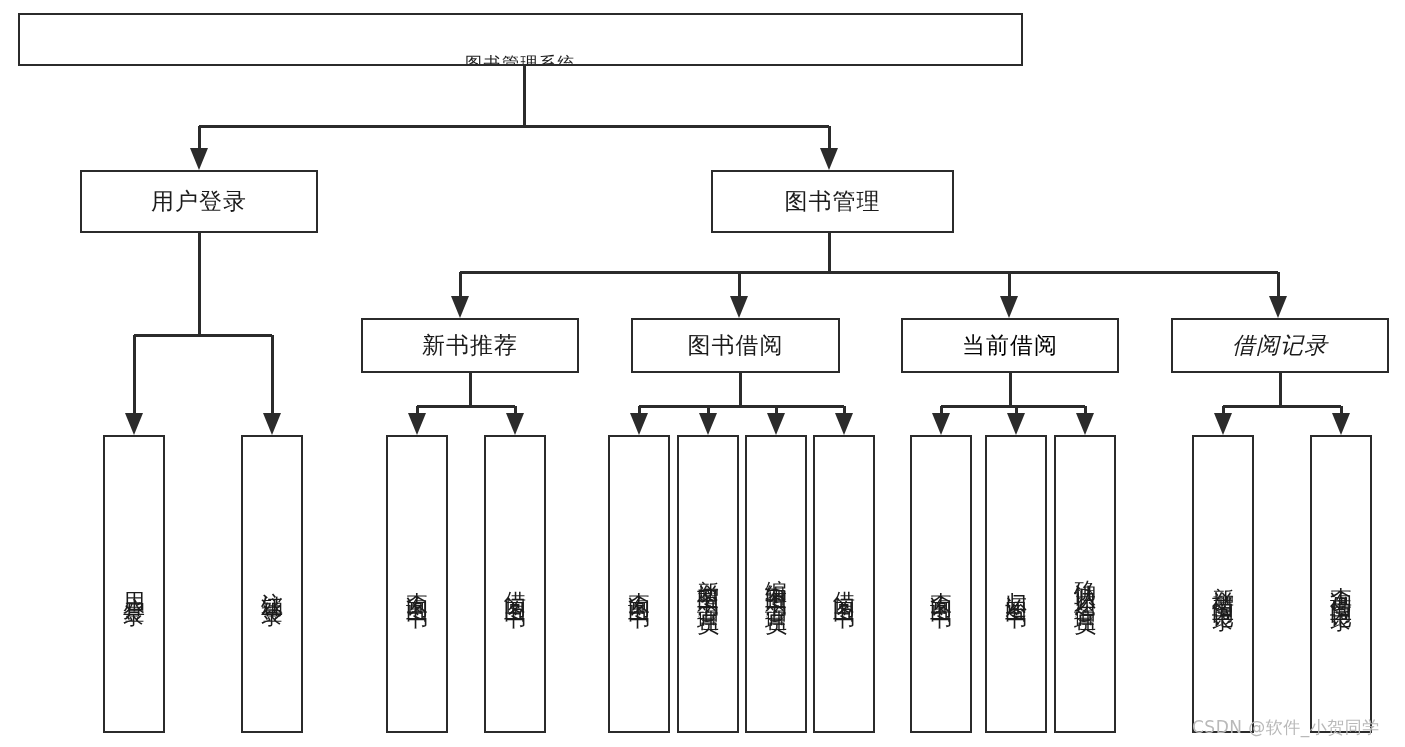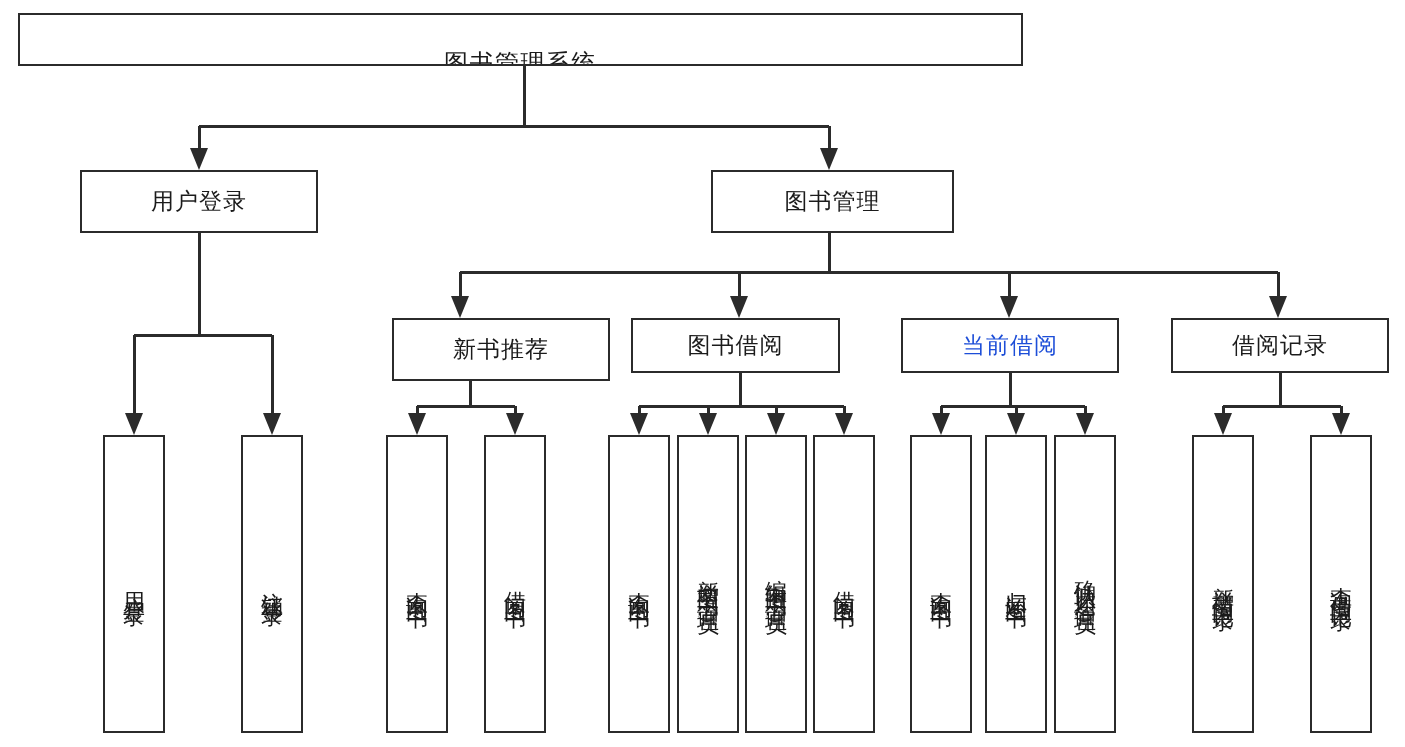--- a/index.html
+++ b/index.html
@@ -41,21 +41,21 @@
     text-align: center;
     line-height: 1.08;
     white-space: pre;
   }
   
   .node.horiz .label {
     font-size: 23px;
     letter-spacing: 1px;
   }
   .node.root .label {
-    font-size: 24px;
+    font-size: 17px;
     letter-spacing: 1.5px;
     margin-top: 48px;
   }
   
   .node.vert {
     align-items: center;
     justify-content: center;
   }
   .node.vert .label {
     writing-mode: vertical-rl;
@@ -137,31 +137,31 @@
   <div id="node-layer">
       <div class="node horiz root" style="left: 18px; top: 13px; width: 1005px; height: 53px; border-color: rgb(43, 43, 43);">
         <span class="label" style="color: rgb(27, 27, 27);">图书管理系统</span>
       </div>
       <div class="node horiz" style="left: 80px; top: 170px; width: 238px; height: 63px; border-color: rgb(43, 43, 43);">
         <span class="label" style="color: rgb(27, 27, 27);">用户登录</span>
       </div>
       <div class="node horiz" style="left: 711px; top: 170px; width: 243px; height: 63px; border-color: rgb(43, 43, 43);">
         <span class="label" style="color: rgb(27, 27, 27);">图书管理</span>
       </div>
-      <div class="node horiz" style="left: 361px; top: 318px; width: 218px; height: 63px; border-color: rgb(43, 43, 43); margin-left: 31px;">
+      <div class="node horiz" style="left: 361px; top: 318px; width: 218px; height: 55px; border-color: rgb(43, 43, 43);">
         <span class="label" style="color: rgb(27, 27, 27);">新书推荐</span>
       </div>
       <div class="node horiz" style="left: 631px; top: 318px; width: 209px; height: 55px; border-color: rgb(43, 43, 43);">
         <span class="label" style="color: rgb(27, 27, 27);">图书借阅</span>
       </div>
       <div class="node horiz" style="left: 901px; top: 318px; width: 218px; height: 55px; border-color: rgb(43, 43, 43);">
-        <span class="label" style="color: #1d4ed8;">当前借阅</span>
+        <span class="label" style="color: #000000;">当前借阅</span>
       </div>
       <div class="node horiz" style="left: 1171px; top: 318px; width: 218px; height: 55px; border-color: rgb(43, 43, 43);">
-        <span class="label" style="color: rgb(27, 27, 27);">借阅记录</span>
+        <span class="label" style="color: rgb(27, 27, 27); font-style: italic;">借阅记录</span>
       </div>
       <div class="node vert" style="left: 103px; top: 435px; width: 62px; height: 298px; border-color: rgb(43, 43, 43);">
         <span class="label" style="color: rgb(27, 27, 27);">用户登录</span>
       </div>
       <div class="node vert" style="left: 241px; top: 435px; width: 62px; height: 298px; border-color: rgb(43, 43, 43);">
         <span class="label" style="color: rgb(27, 27, 27);">注销登录</span>
       </div>
       <div class="node vert" style="left: 386px; top: 435px; width: 62px; height: 298px; border-color: rgb(43, 43, 43);">
         <span class="label" style="color: rgb(27, 27, 27);">查询图书</span>
       </div>
@@ -190,13 +190,14 @@
         <span class="label" style="color: rgb(27, 27, 27);">确认归还（管理员）</span>
       </div>
       <div class="node vert" style="left: 1192px; top: 435px; width: 62px; height: 298px; border-color: rgb(43, 43, 43);">
         <span class="label" style="color: rgb(27, 27, 27);">新增借阅记录</span>
       </div>
       <div class="node vert" style="left: 1310px; top: 435px; width: 62px; height: 298px; border-color: rgb(43, 43, 43);">
         <span class="label" style="color: rgb(27, 27, 27);">查询借阅记录</span>
       </div>
     </div>
 
+  <div class="watermark" style="left: 1192px; top: 716px; color: rgb(185, 185, 185);">CSDN @软件_小贺同学</div>
 </div>
 
 </body></html>

